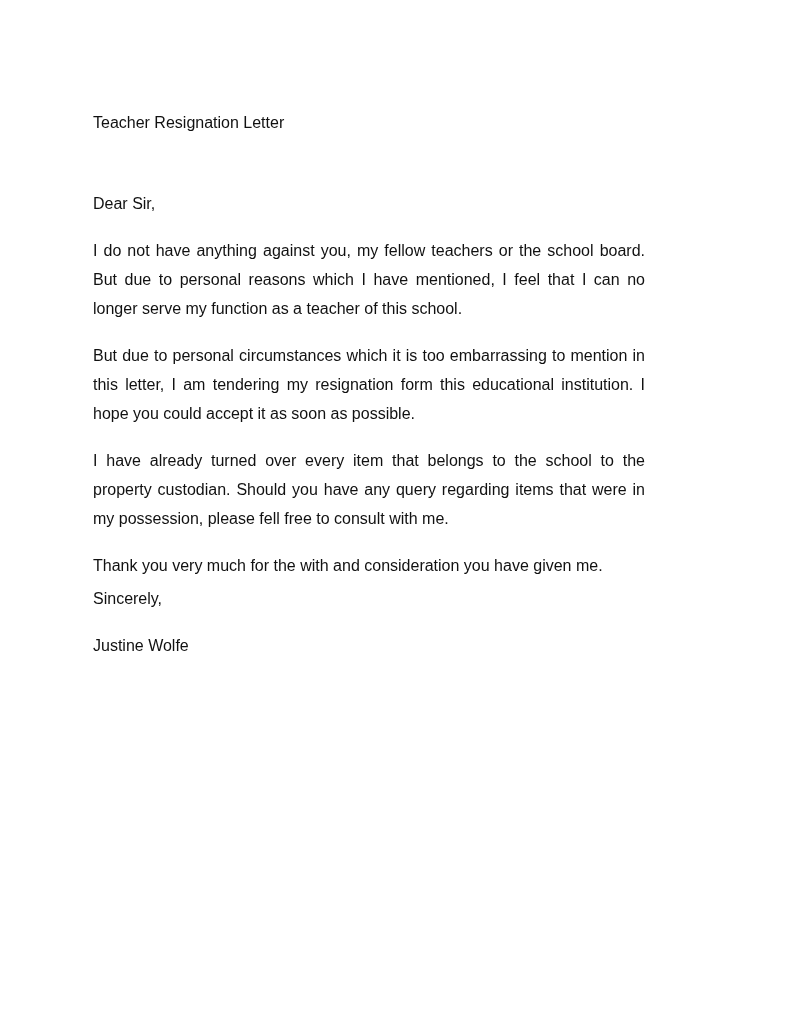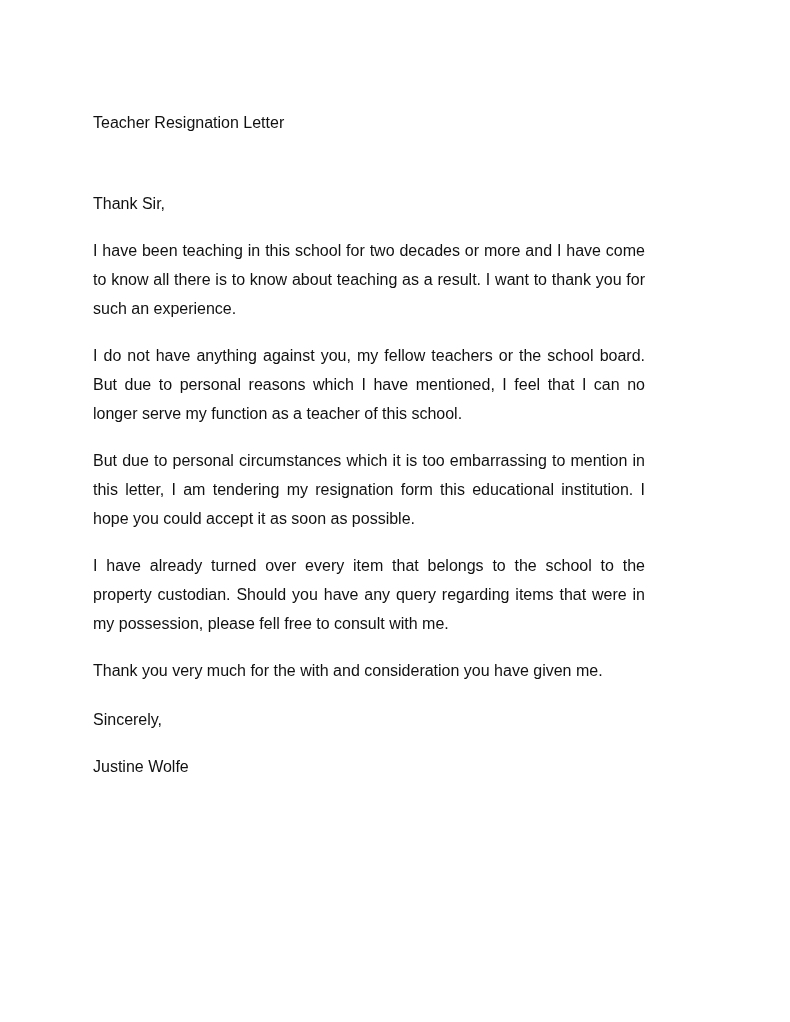--- a/index.html
+++ b/index.html
@@ -45,34 +45,33 @@
     }
     .para {
       margin-top: 18px;
       text-align: justify;
       text-align-last: left;
     }
     .closing-line {
       margin-top: 18px;
     }
     .signoff {
-      margin-top: 20px;
+      margin-top: 4px;
     }
     .signature {
       margin-top: 18px;
     }
   </style>
 </head>
 <body>
 
 <div class="page">
   <div class="content">
     <h1 class="title">Teacher Resignation Letter</h1>
-    <p class="salutation">Thank Sir,</p>
-    <p class="para">I have been teaching in this school for two decades or more and I have come to know all there is to know about teaching as a result. I want to thank you for such an experience.</p>
+    <p class="salutation">Dear Sir,</p>
     <p class="para">I do not have anything against you, my fellow teachers or the school board. But due to personal reasons which I have mentioned, I feel that I can no longer serve my function as a teacher of this school.</p>
     <p class="para">But due to personal circumstances which it is too embarrassing to mention in this letter, I am tendering my resignation form this educational institution. I hope you could accept it as soon as possible.</p>
     <p class="para">I have already turned over every item that belongs to the school to the property custodian. Should you have any query regarding items that were in my possession, please fell free to consult with me.</p>
     <p class="closing-line">Thank you very much for the with and consideration you have given me.</p>
     <p class="signoff">Sincerely,</p>
     <p class="signature">Justine Wolfe</p>
   </div>
 </div>
 
 </body></html>

